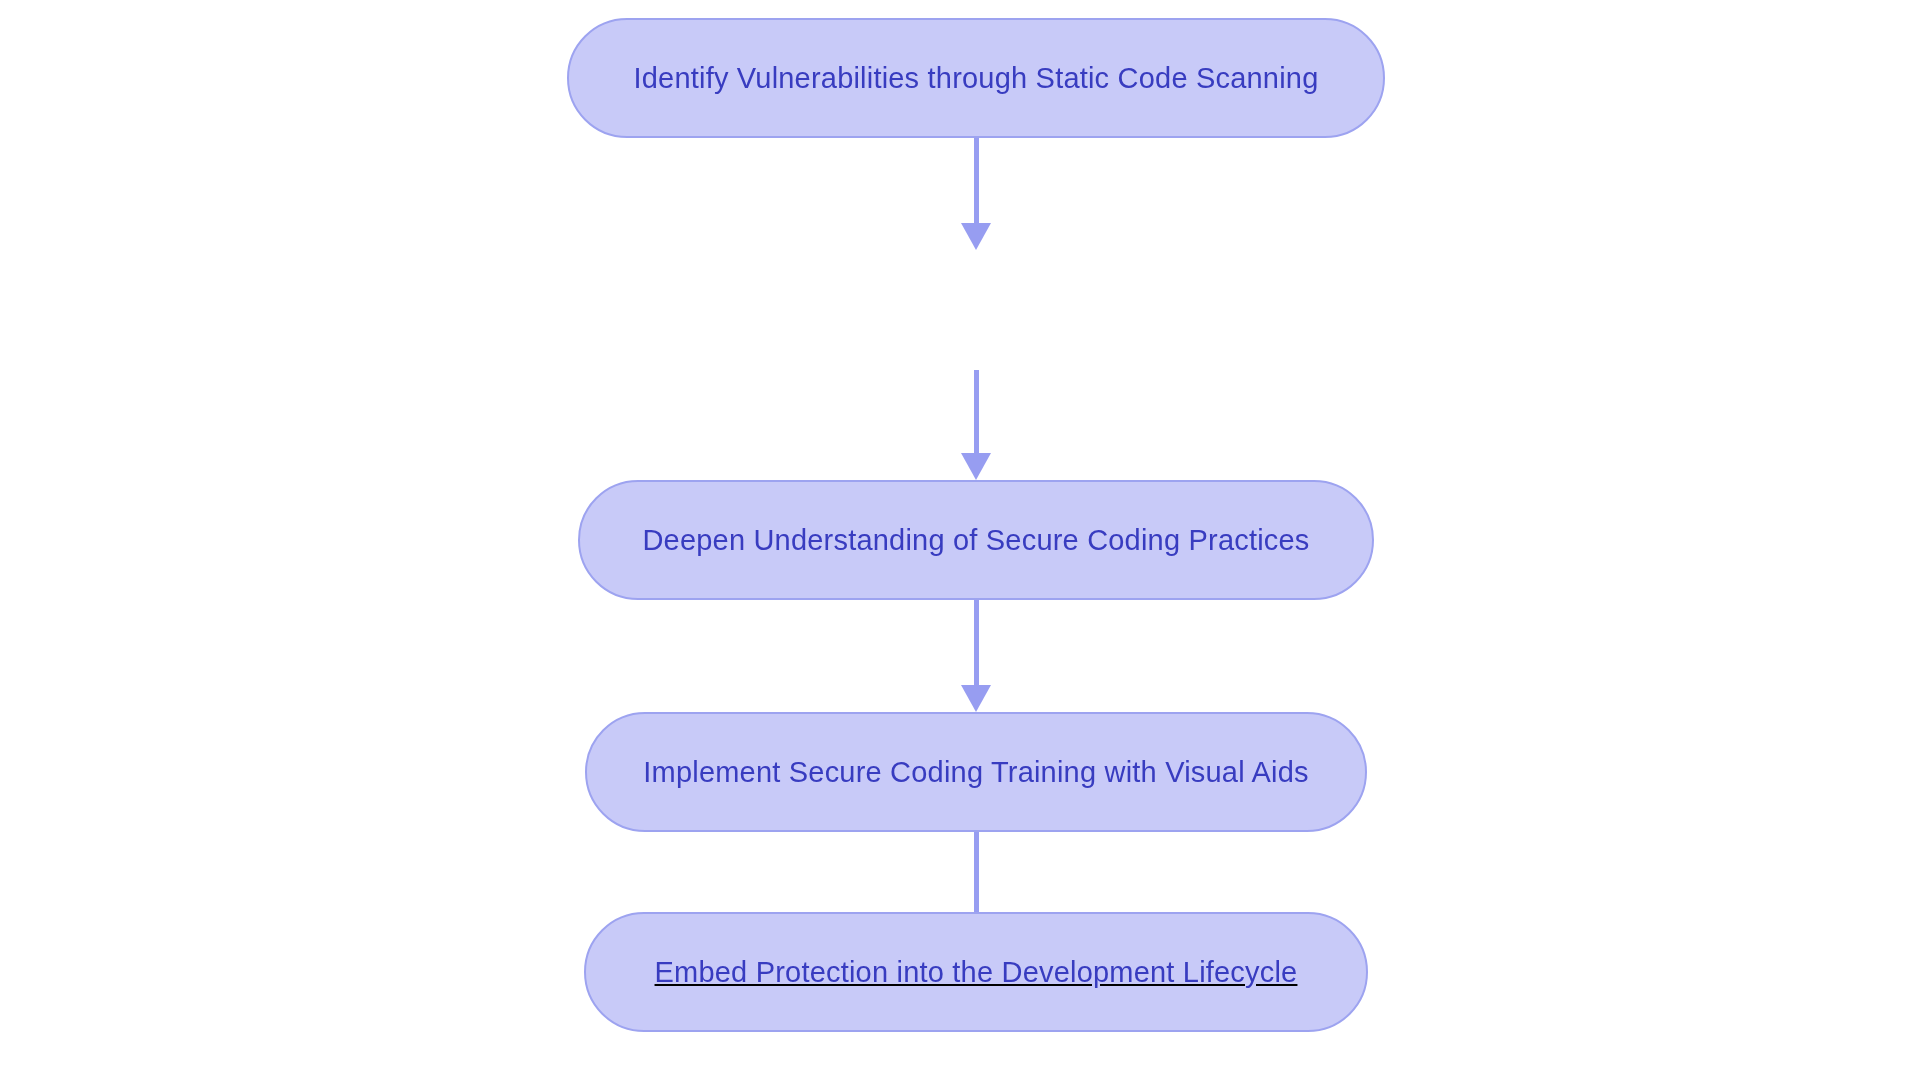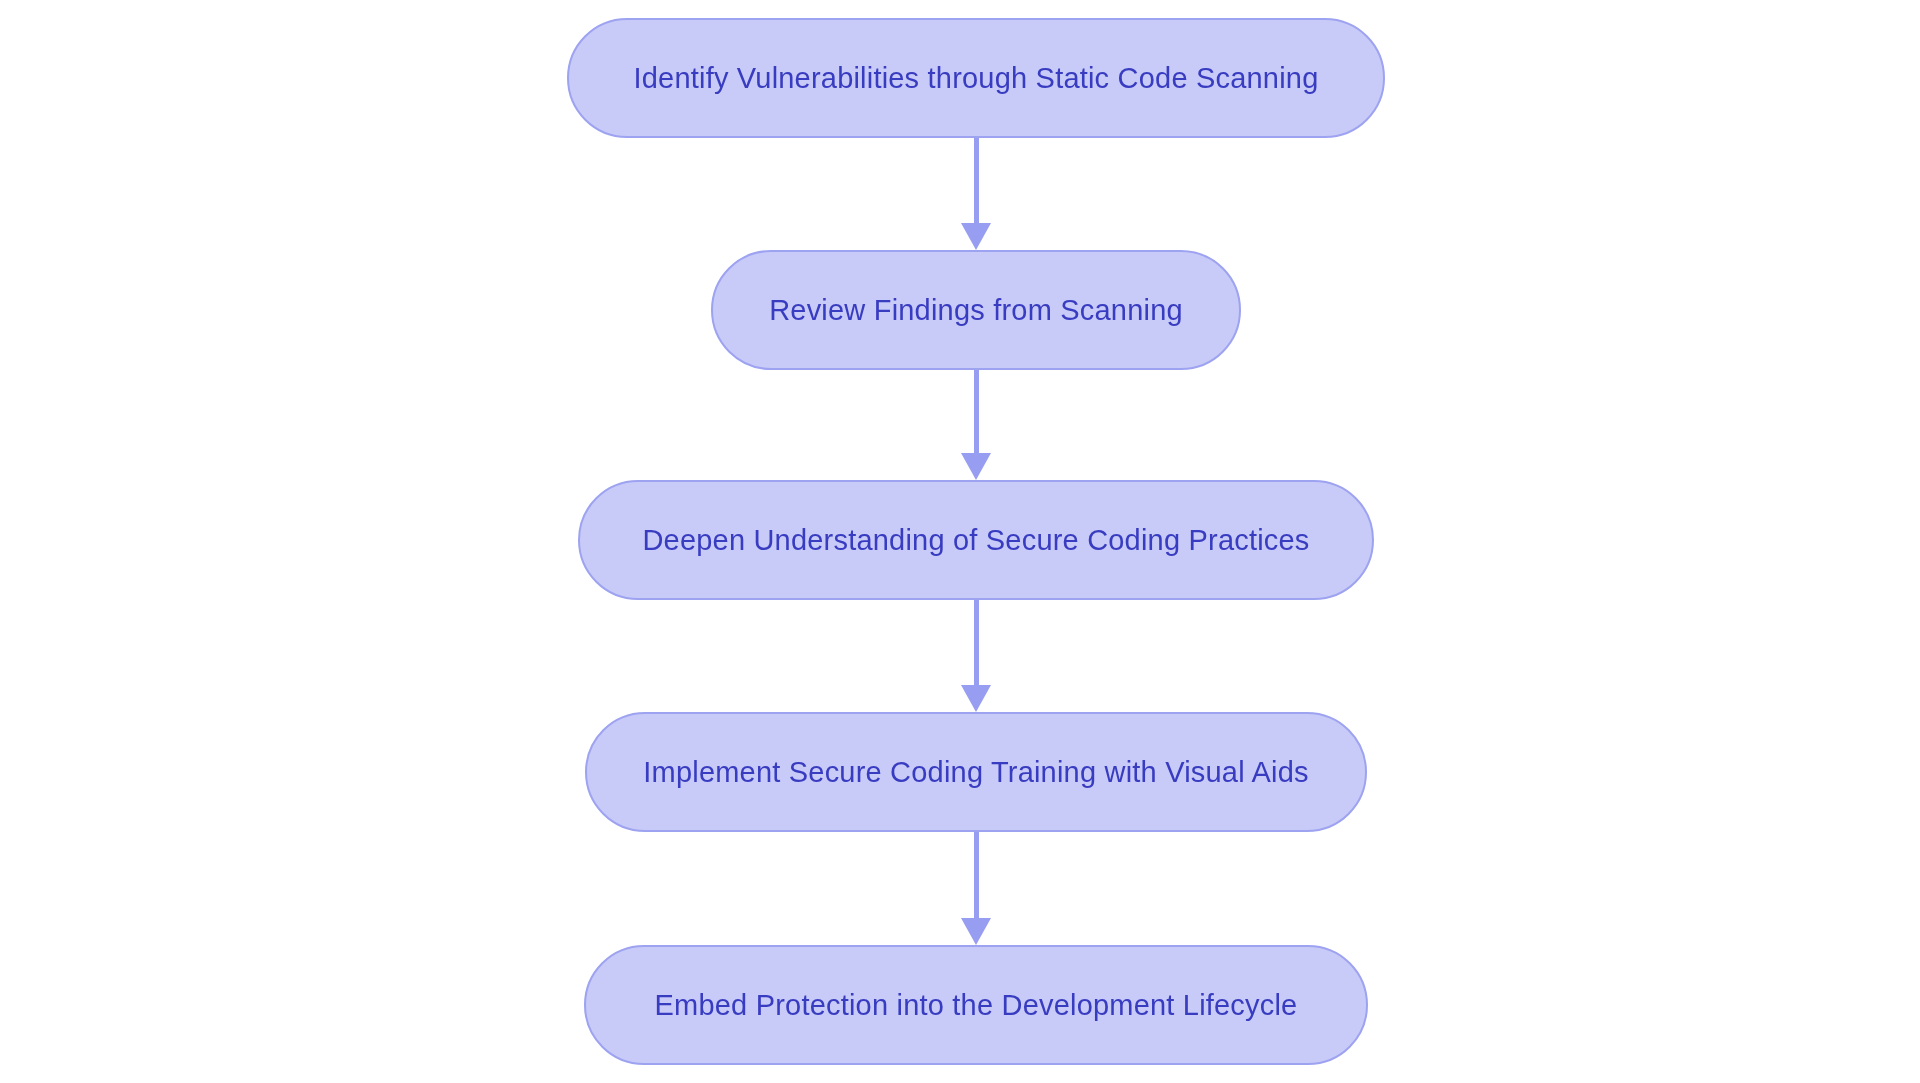--- a/index.html
+++ b/index.html
@@ -40,21 +40,21 @@
   .node span {
     color: var(--node-text);
     font-size: 29px;
     letter-spacing: 0.2px;
     white-space: nowrap;
   }
   .step-0 { top: 18px;  width: 818px; }
   .step-1 { top: 250px; width: 530px; }
   .step-2 { top: 480px; width: 796px; align-items: center; }
   .step-3 { top: 712px; width: 782px; align-items: center; }
-  .step-4 { top: 945px; width: 784px; }
+  .step-4 { top: 912px; width: 784px; text-decoration: underline; }
 
   .arrow {
     position: absolute;
     left: 50%;
     margin-left: -16px;
     width: 32px;
   }
   .arrow-0 { top: 138px; height: 112px; }
   .arrow-1 { top: 370px; height: 110px; }
   .arrow-2 { top: 600px; height: 112px; }
@@ -86,23 +86,20 @@
 
   <div class="node step-0">
     <span>Identify Vulnerabilities through Static Code Scanning</span>
   </div>
 
   <div class="arrow arrow-0">
     <div class="shaft"></div>
     <div class="head"></div>
   </div>
 
-  <div class="node step-1">
-    <span>Review Findings from Scanning</span>
-  </div>
 
   <div class="arrow arrow-1">
     <div class="shaft"></div>
     <div class="head"></div>
   </div>
 
   <div class="node step-2">
     <span>Deepen Understanding of Secure Coding Practices</span>
   </div>
 

